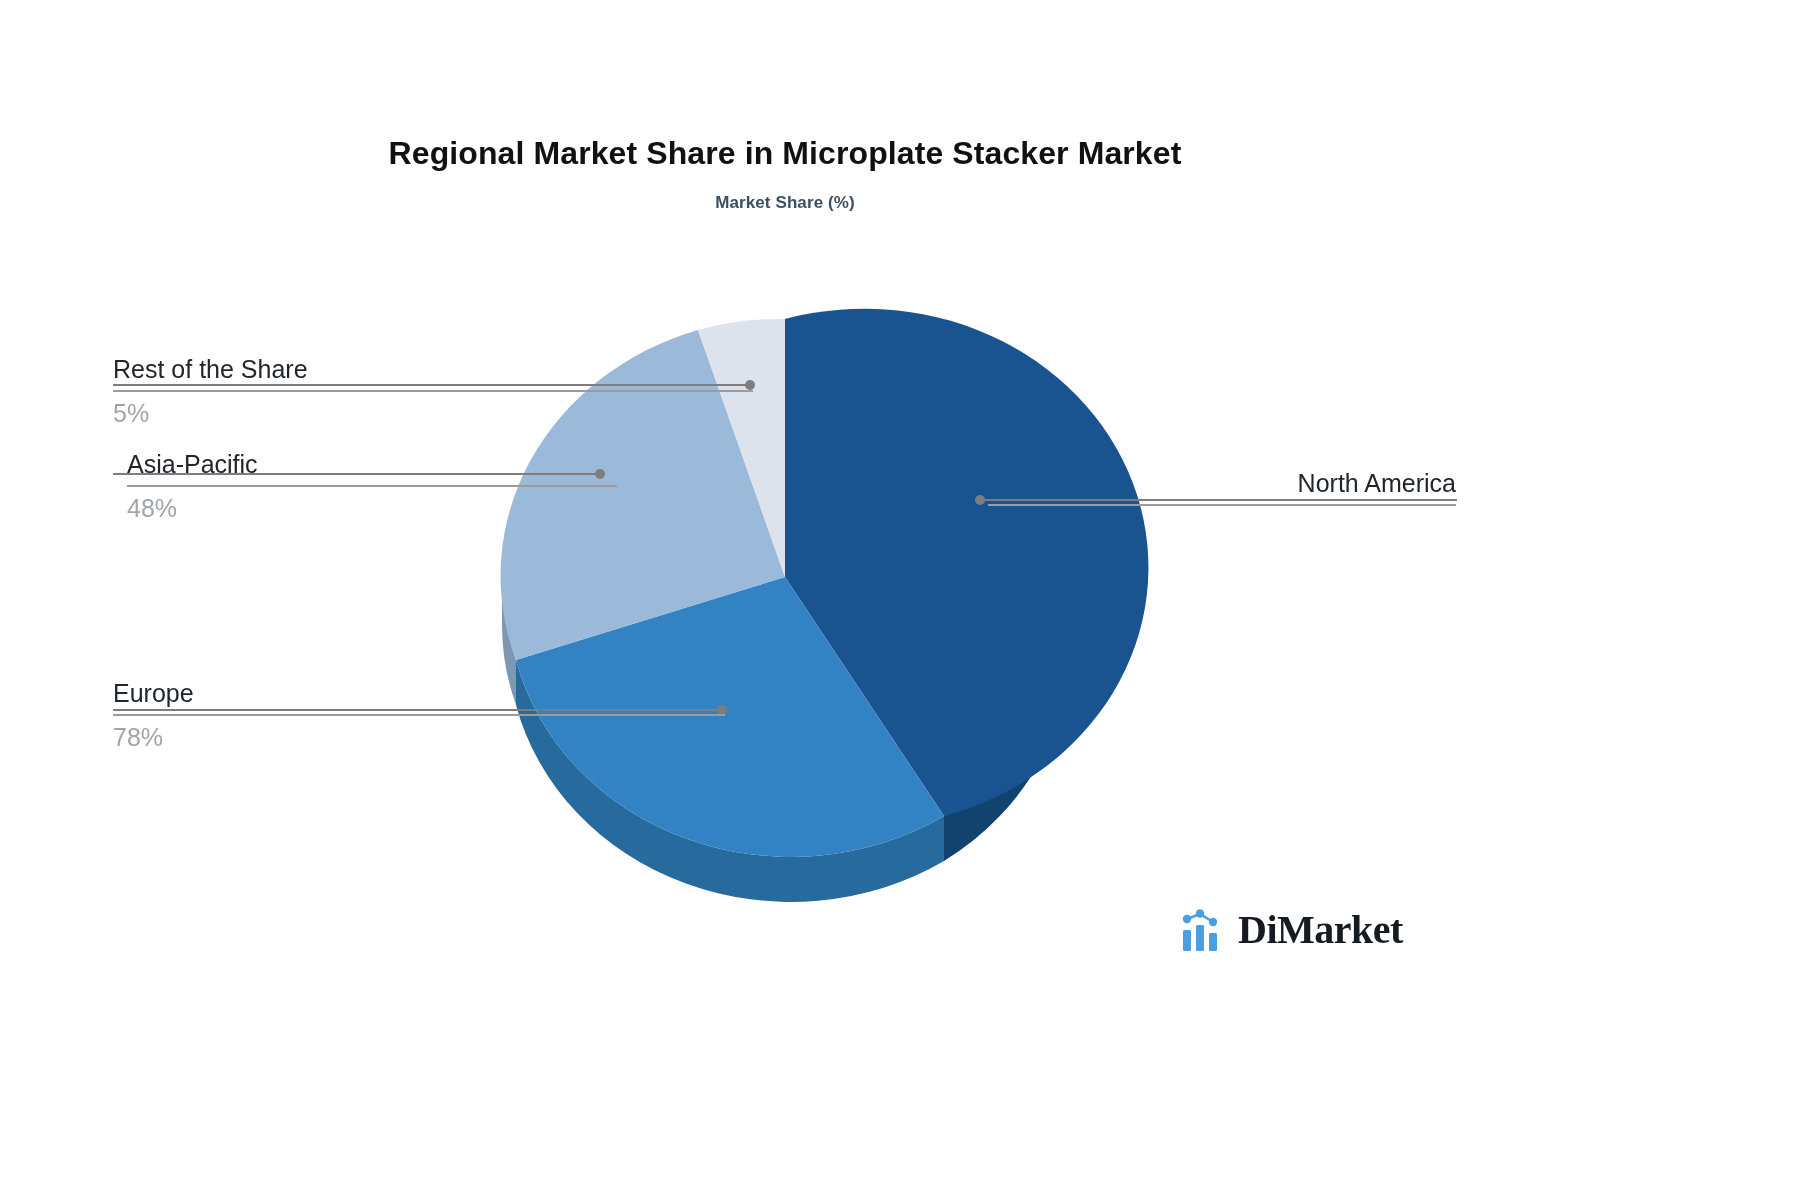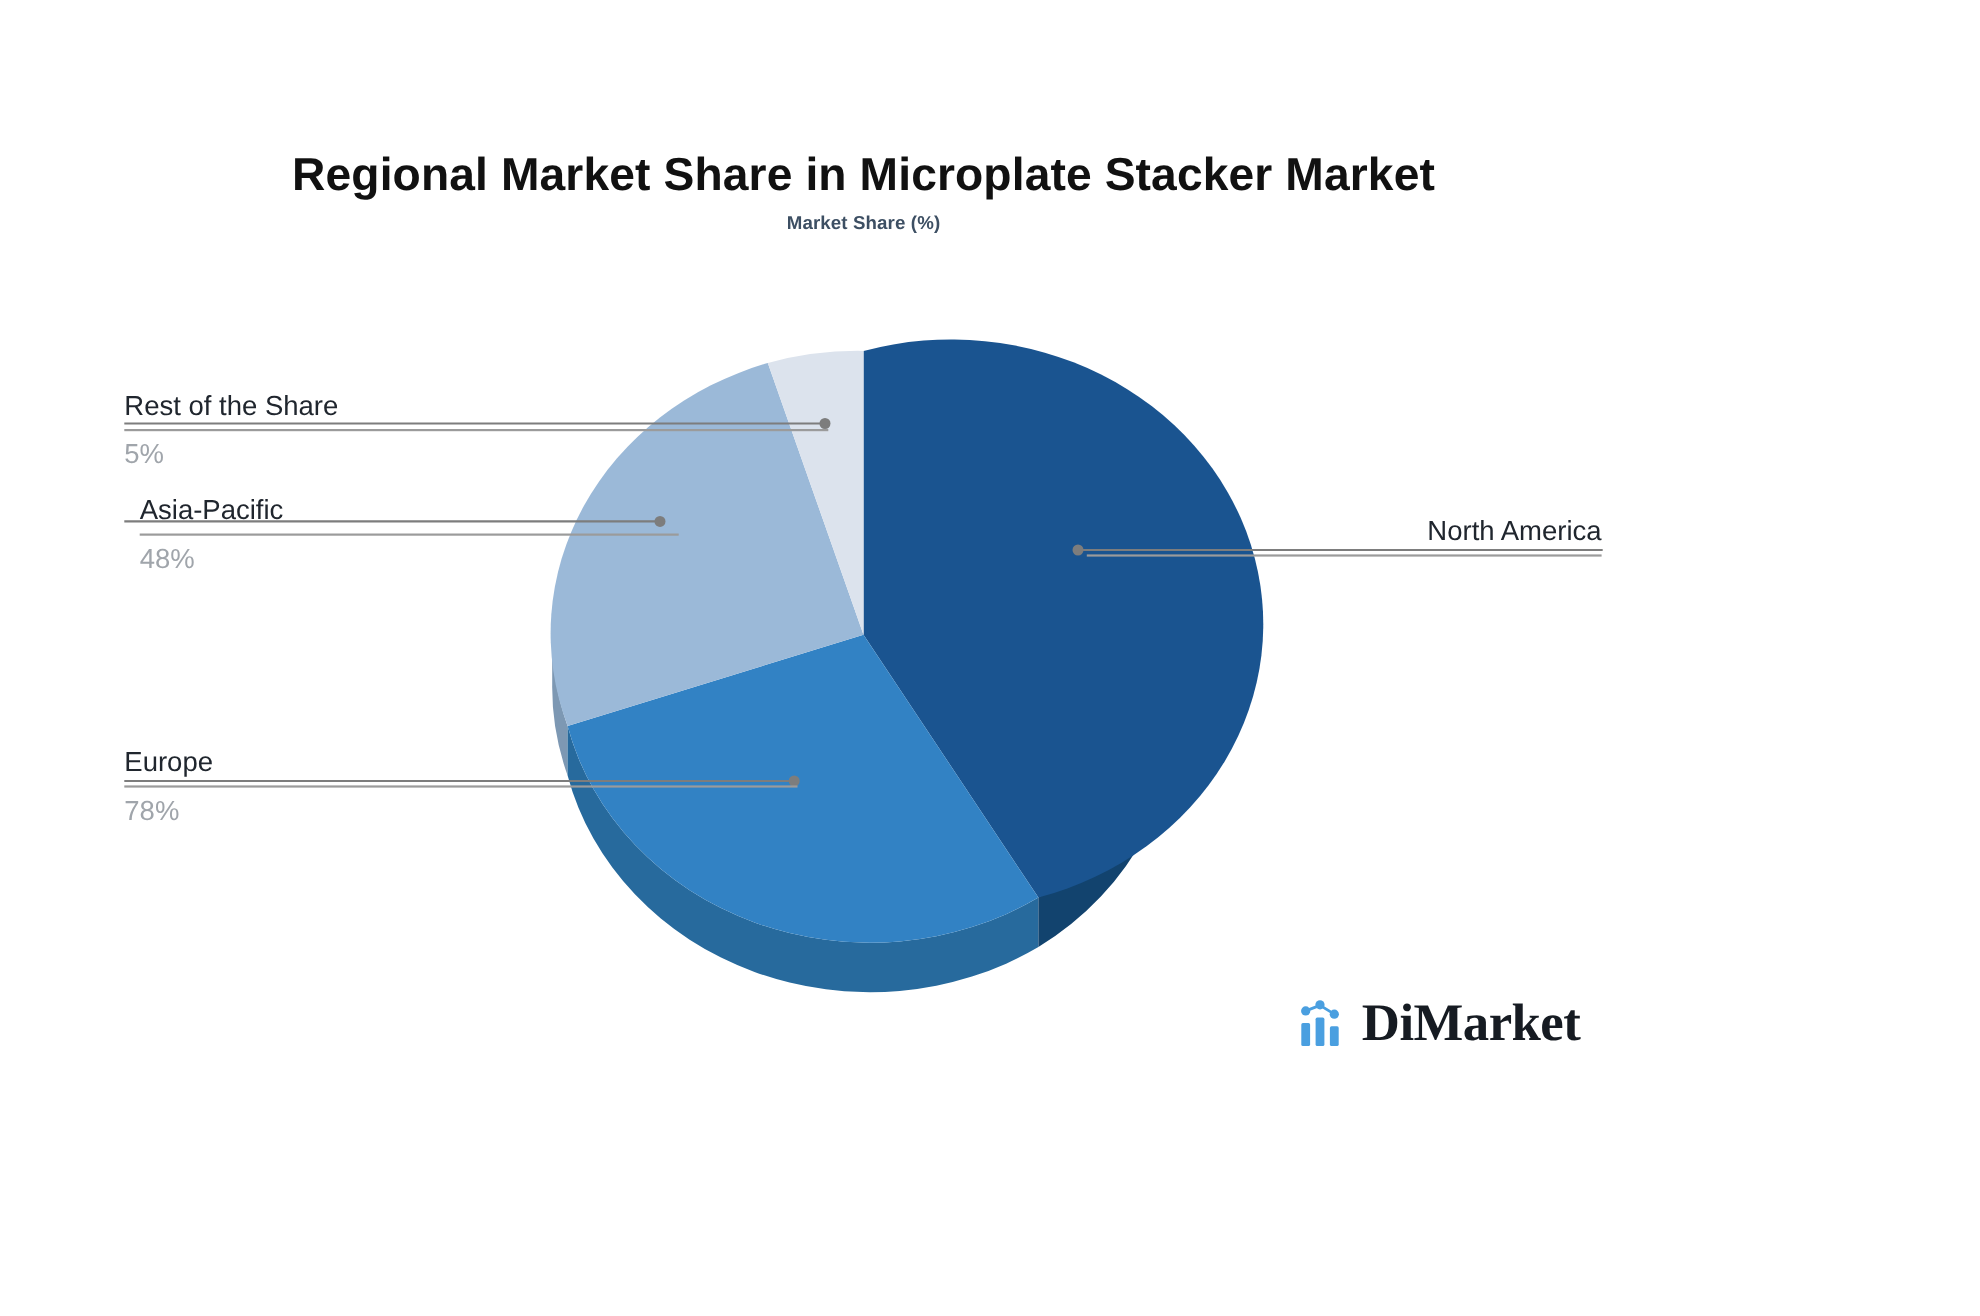--- a/index.html
+++ b/index.html
@@ -23,21 +23,21 @@
     height: 1196px;
   }
 
   
   .title {
     position: absolute;
     left: 0;
     top: 135px;
     width: 1570px;
     text-align: center;
-    font-size: 42px;
+    font-size: 32px;
     font-weight: bold;
     color: #111111;
     letter-spacing: 0.1px;
     white-space: nowrap;
   }
   .subtitle {
     position: absolute;
     left: 0;
     top: 193px;
     width: 1570px;
@@ -96,21 +96,21 @@
     top: 898px;
     width: 245px;
     height: 64px;
     display: flex;
     align-items: center;
     gap: 10px;
   }
   #logo-mark { width: 46px; height: 44px; flex: 0 0 auto; }
   #logo-text {
     font-family: "Liberation Serif", serif;
-    font-size: 48px;
+    font-size: 40px;
     font-weight: bold;
     color: #161b22;
     line-height: 1;
     letter-spacing: -0.5px;
     white-space: nowrap;
   }
 </style>
 </head>
 <body>
 

